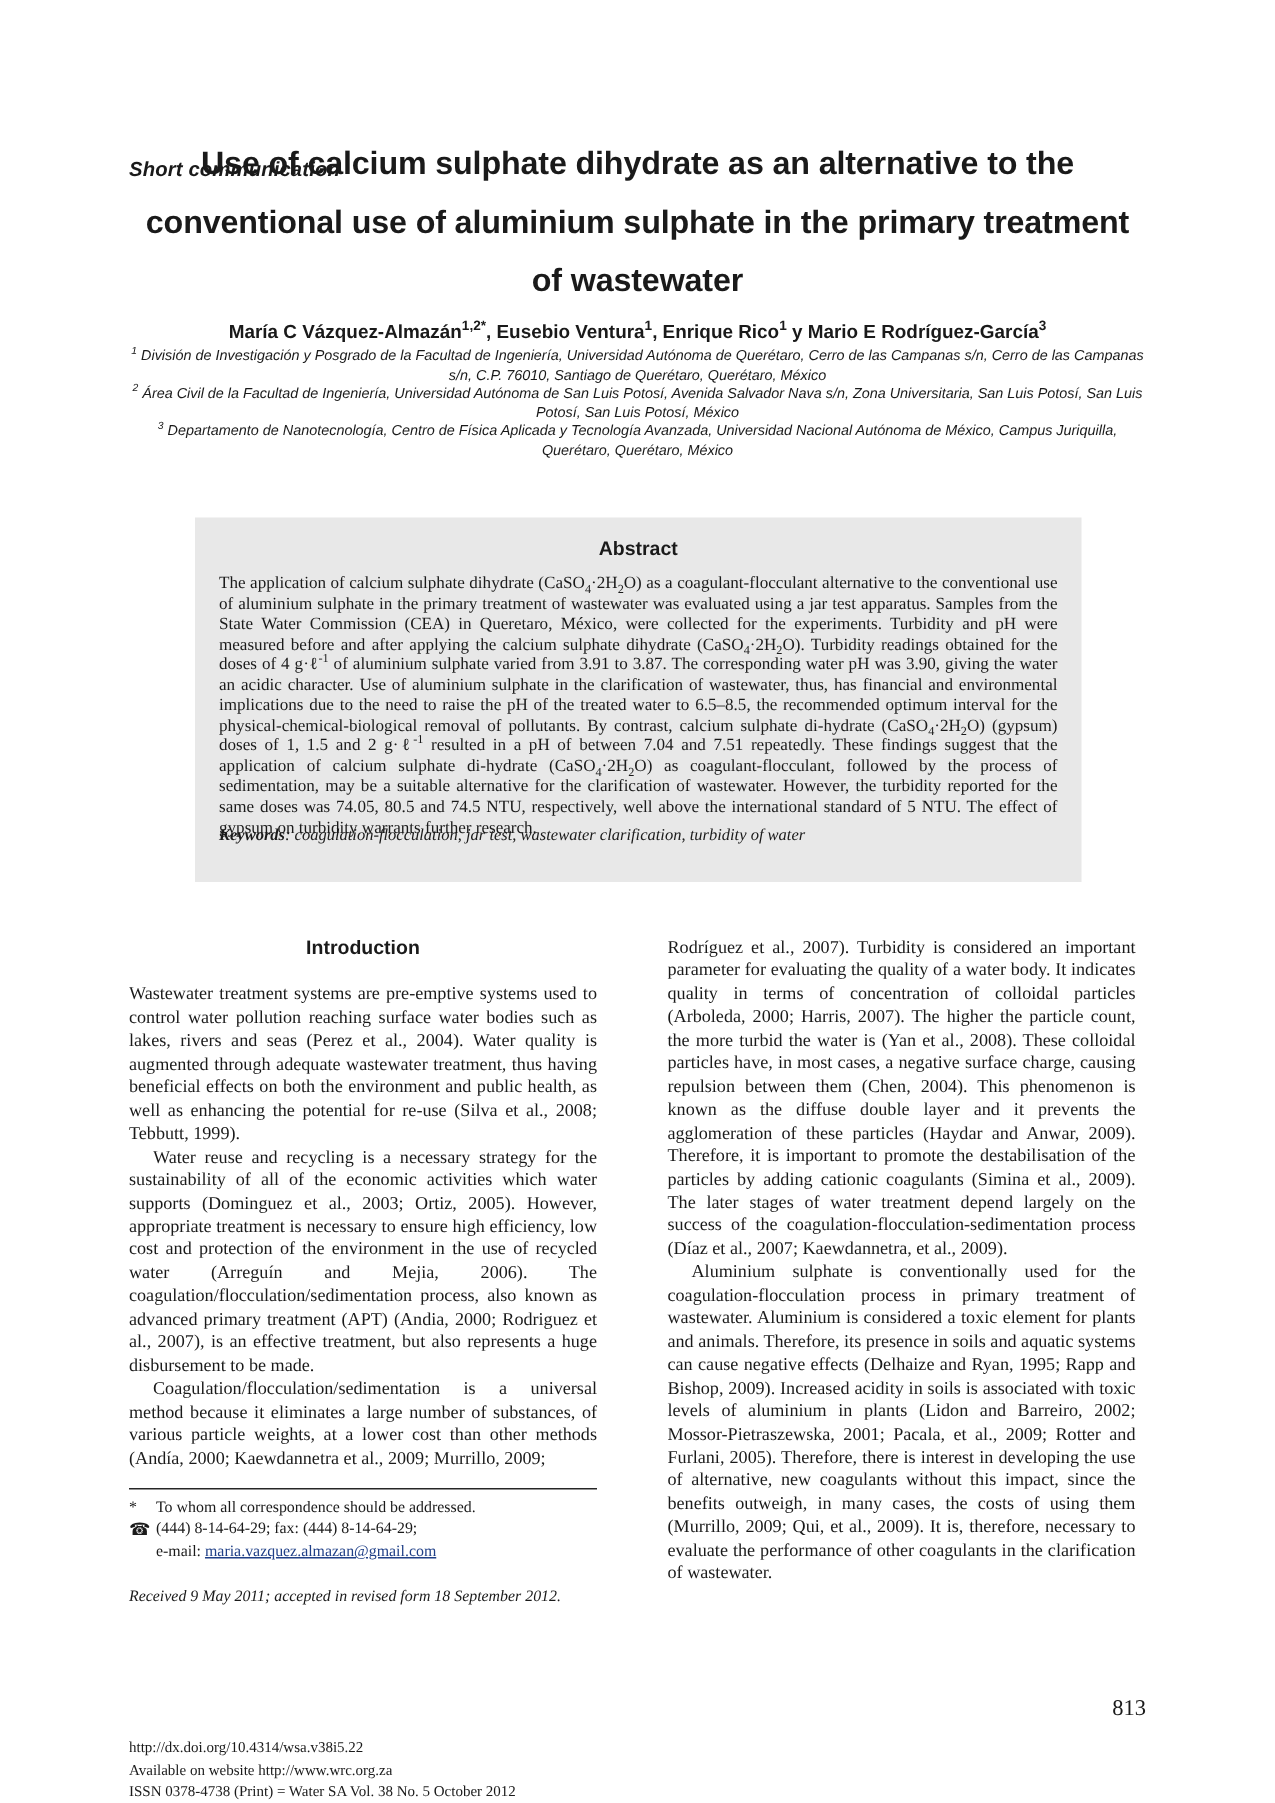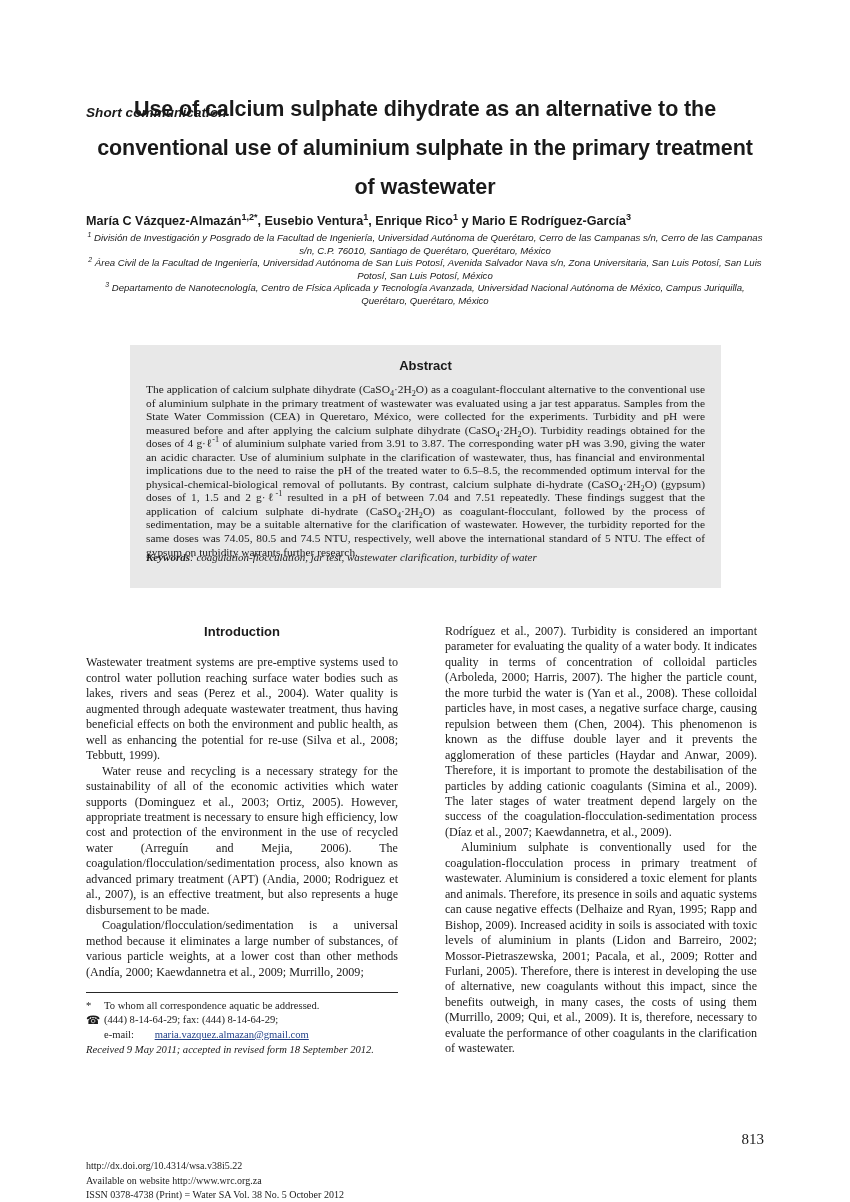--- a/index.html
+++ b/index.html
@@ -46,21 +46,21 @@
     line-height: 39px;
     letter-spacing: -0.1px;
   }
 
   
   .authors {
     position: absolute;
     left: 86px;
     top: 213px;
     width: 678px;
-    text-align: left;
+    text-align: center;
     font-family: "Liberation Sans", sans-serif;
     font-weight: bold;
     font-size: 12.6px;
     line-height: 16px;
   }
   .affils {
     position: absolute;
     left: 86px;
     top: 232px;
     width: 678px;
@@ -160,26 +160,25 @@
     width: 18px;
     flex: 0 0 18px;
     font-size: 10.6px;
   }
   .fn-mark.phone { font-size: 11.5px; }
   .fn-text { flex: 1 1 auto; }
   .fn-indent { padding-left: 18px; }
   .email-link {
     color: #1f3f87;
     text-decoration: underline;
-    margin-left: 18px;
   }
   .received {
     font-style: italic;
     font-size: 10.6px;
-    margin-top: 1px;
+    margin-top: 16px;
   }
 
   
   .footer {
     position: absolute;
     left: 86px;
     top: 1137px;
     font-size: 10px;
     line-height: 14.6px;
     margin-top: 22px;
@@ -226,21 +225,21 @@
 
   <div class="col col-right">
     <p class="para">Rodríguez et al., 2007). Turbidity is considered an important parameter for evaluating the quality of a water body. It indicates quality in terms of concentration of colloidal particles (Arboleda, 2000; Harris, 2007). The higher the particle count, the more turbid the water is (Yan et al., 2008). These colloidal particles have, in most cases, a negative surface charge, causing repulsion between them (Chen, 2004). This phenomenon is known as the diffuse double layer and it prevents the agglomeration of these particles (Haydar and Anwar, 2009). Therefore, it is important to promote the destabilisation of the particles by adding cationic coagulants (Simina et al., 2009). The later stages of water treatment depend largely on the success of the coagulation-flocculation-sedimentation process (Díaz et al., 2007; Kaewdannetra, et al., 2009).</p>
     <p class="para indent">Aluminium sulphate is conventionally used for the coagulation-flocculation process in primary treatment of wastewater. Aluminium is considered a toxic element for plants and animals. Therefore, its presence in soils and aquatic systems can cause negative effects (Delhaize and Ryan, 1995; Rapp and Bishop, 2009). Increased acidity in soils is associated with toxic levels of aluminium in plants (Lidon and Barreiro, 2002; Mossor-Pietraszewska, 2001; Pacala, et al., 2009; Rotter and Furlani, 2005). Therefore, there is interest in developing the use of alternative, new coagulants without this impact, since the benefits outweigh, in many cases, the costs of using them (Murrillo, 2009; Qui, et al., 2009). It is, therefore, necessary to evaluate the performance of other coagulants in the clarification of wastewater.</p>
   </div>
 
   <div class="footnote-rule"></div>
   <div class="footnotes">
     <div class="fn-row">
       <span class="fn-mark">*</span>
-      <span class="fn-text">To whom all correspondence aquatic be addressed.</span>
+      <span class="fn-text">To whom all correspondence should be addressed.</span>
     </div>
     <div class="fn-row">
       <span class="fn-mark phone">☎</span>
       <span class="fn-text">(444) 8-14-64-29; fax: (444) 8-14-64-29;</span>
     </div>
     <div class="fn-indent">
       <span>e-mail: </span><a class="email-link" href="#">maria.vazquez.almazan@gmail.com</a>
     </div>
     <div class="received">Received 9 May 2011; accepted in revised form 18 September 2012.</div>
   </div>

